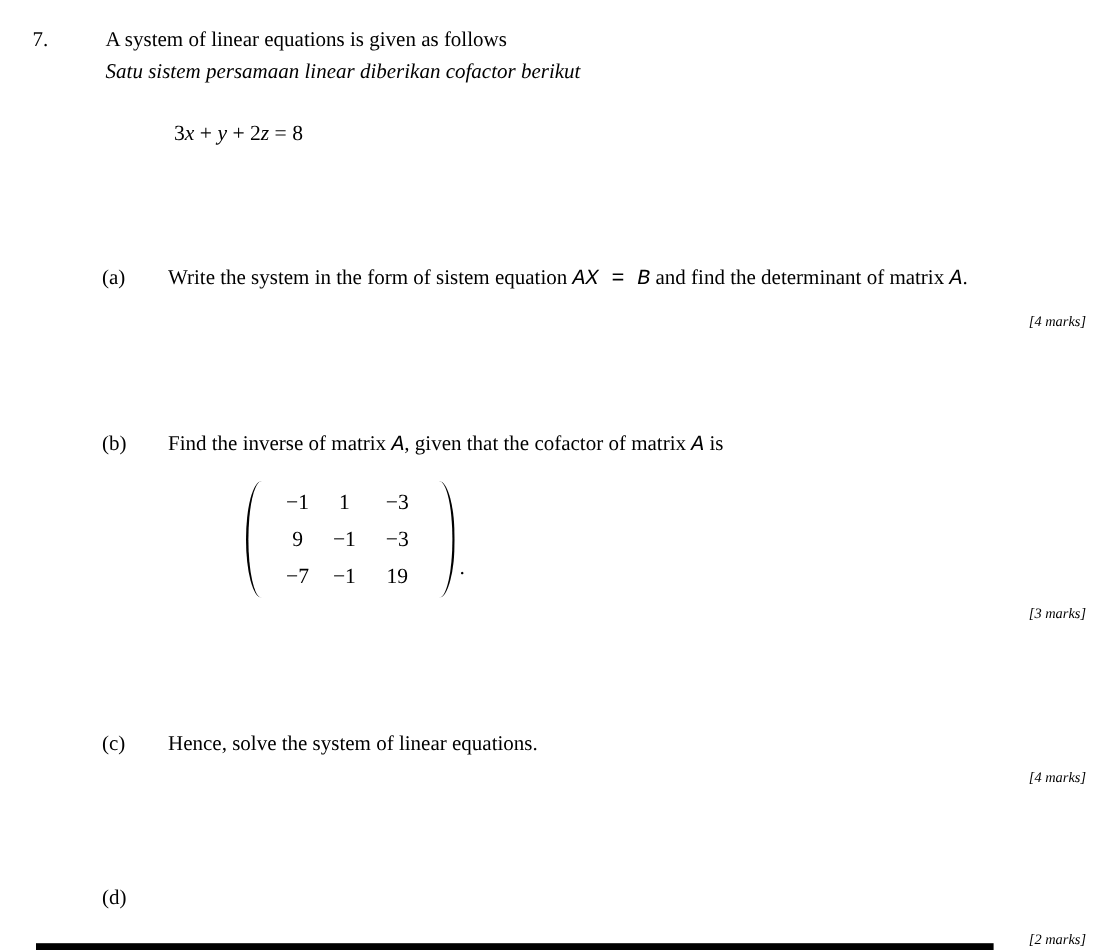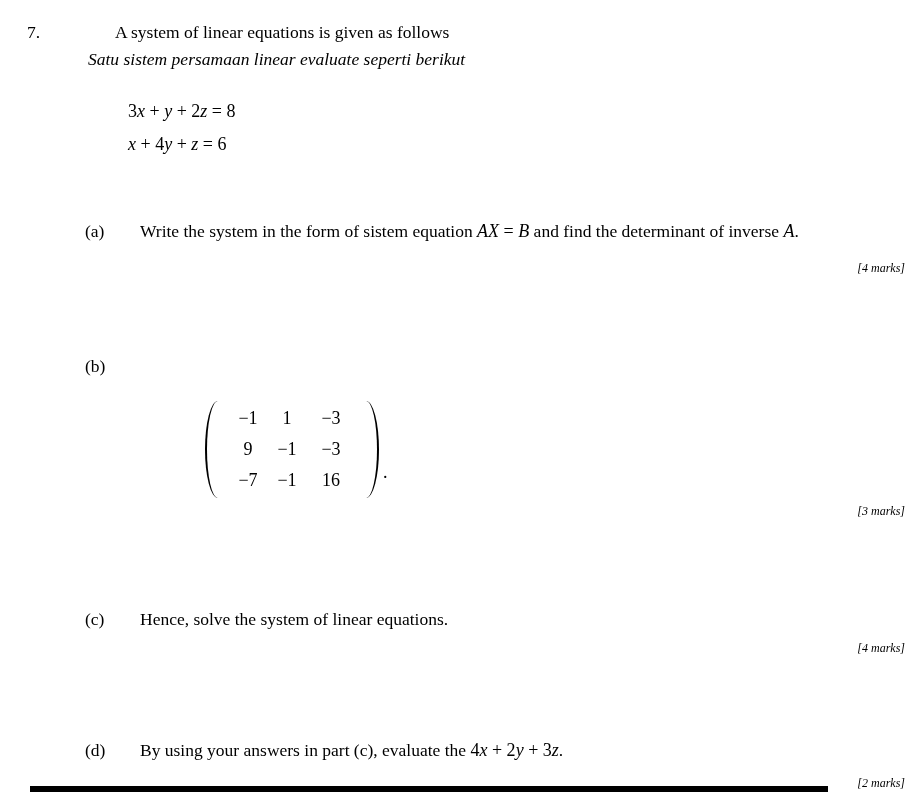--- a/index.html
+++ b/index.html
@@ -7,34 +7,34 @@
     position: relative;
     width: 916px;
     height: 792px;
     overflow: hidden;
     background: #ffffff;
     font-family: "Liberation Serif", serif;
     color: #000000;
   }
 
   .qnum   { position: absolute; left: 27px;  top: 22px; font-size: 17.5px; }
-  .intro1 { position: absolute; left: 88px;  top: 22px; font-size: 17.5px; margin-left: 27px; }
+  .intro1 { position: absolute; left: 88px;  top: 22px; font-size: 17.5px; }
   .intro2 { position: absolute; left: 88px;  top: 49px; font-size: 17.5px; font-style: italic; }
 
-  .equations { position: absolute; left: 128px; top: 95px; font-size: 18px; }
+  .equations { position: absolute; left: 145px; top: 95px; font-size: 18px; }
   .eq-line   { line-height: 33px; }
 
   .part { position: absolute; font-size: 17.5px; display: flex; align-items: baseline; }
   .part-label { flex: 0 0 55px; width: 55px; }
   .part-a { left: 85px; top: 218px; width: 828px; }
   .part-b { left: 85px; top: 356px; width: 828px; }
   .part-c { left: 85px; top: 606px; width: 828px; }
   .part-d { left: 85px; top: 737px; width: 828px; }
   .part-text { line-height: 26px; }
-  .part-text .math { font-size: 18px; }
+  .part-text .math { font-size: 18px; font-family: Liberation Mono, monospace; }
   i.mv { font-style: italic; }
 
   .marks { position: absolute; right: 11px; font-style: italic; font-size: 12px; }
   .marks-a { top: 261px; }
   .marks-b { top: 504px; }
   .marks-c { top: 641px; }
   .marks-d { top: 776px; }
 
   .matrix { position: absolute; left: 205px; top: 401px; height: 97px; display: flex; align-items: stretch; }
   .paren  { width: 13px; }
@@ -50,68 +50,67 @@
 
   .bottom-bar { position: absolute; left: 30px; top: 786px; width: 798px; height: 6px; background: #000000; }
 </style>
 </head>
 <body>
 
 <div class="page">
 
   <div class="qnum">7.</div>
   <div class="intro1">A system of linear equations is given as follows</div>
-  <div class="intro2">Satu sistem persamaan linear evaluate seperti berikut</div>
+  <div class="intro2">Satu sistem persamaan linear diberikan cofactor berikut</div>
 
   <div class="equations">
       <div class="eq-line">3<i class="mv">x</i> + <i class="mv">y</i> + 2<i class="mv">z</i> = 8</div>
-      <div class="eq-line"><i class="mv">x</i> + 4<i class="mv">y</i> + <i class="mv">z</i> = 6</div>
     </div>
 
   <div class="part part-a">
     <span class="part-label">(a)</span>
-    <span class="part-text"><span>Write the system in the form of sistem equation </span><span class="math"><i class="mv">AX</i> = <i class="mv">B</i></span><span> and find the determinant of inverse </span><span class="math"><i class="mv">A</i></span><span>.</span></span>
+    <span class="part-text"><span>Write the system in the form of sistem equation </span><span class="math"><i class="mv">AX</i> = <i class="mv">B</i></span><span> and find the determinant of matrix </span><span class="math"><i class="mv">A</i></span><span>.</span></span>
   </div>
   <div class="marks marks-a">[4 marks]</div>
 
   <div class="part part-b">
     <span class="part-label">(b)</span>
+    <span class="part-text"><span>Find the inverse of matrix </span><span class="math"><i class="mv">A</i></span><span>, given that the cofactor of matrix </span><span class="math"><i class="mv">A</i></span><span> is</span></span>
   </div>
 
   <div class="matrix">
     <div class="paren paren-l"></div>
     <div class="matrix-body">
         <div class="mrow">
           <span class="mcell">−1</span>
           <span class="mcell">1</span>
           <span class="mcell">−3</span>
         </div>
         <div class="mrow">
           <span class="mcell">9</span>
           <span class="mcell">−1</span>
           <span class="mcell">−3</span>
         </div>
         <div class="mrow">
           <span class="mcell">−7</span>
           <span class="mcell">−1</span>
-          <span class="mcell">16</span>
+          <span class="mcell">19</span>
         </div>
       </div>
     <div class="paren paren-r"></div>
     <div class="matrix-period">.</div>
   </div>
   <div class="marks marks-b">[3 marks]</div>
 
   <div class="part part-c">
     <span class="part-label">(c)</span>
     <span class="part-text"><span>Hence, solve the system of linear equations.</span></span>
   </div>
   <div class="marks marks-c">[4 marks]</div>
 
   <div class="part part-d">
     <span class="part-label">(d)</span>
-    <span class="part-text"><span>By using your answers in part (c), evaluate the </span><span class="math">4<i class="mv">x</i> + 2<i class="mv">y</i> + 3<i class="mv">z</i></span><span>.</span></span>
   </div>
   <div class="marks marks-d">[2 marks]</div>
 
   <div class="bottom-bar"></div>
 
 </div>
 
 </body></html>

